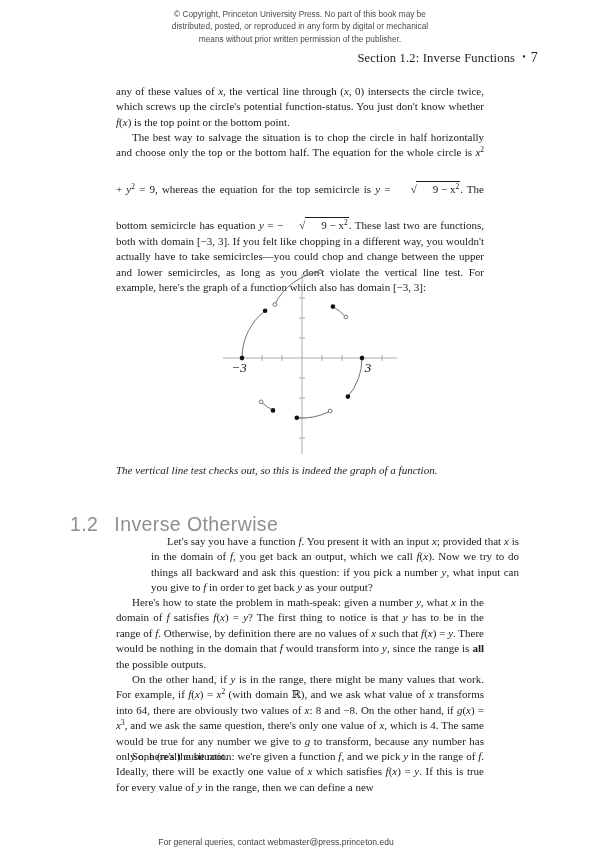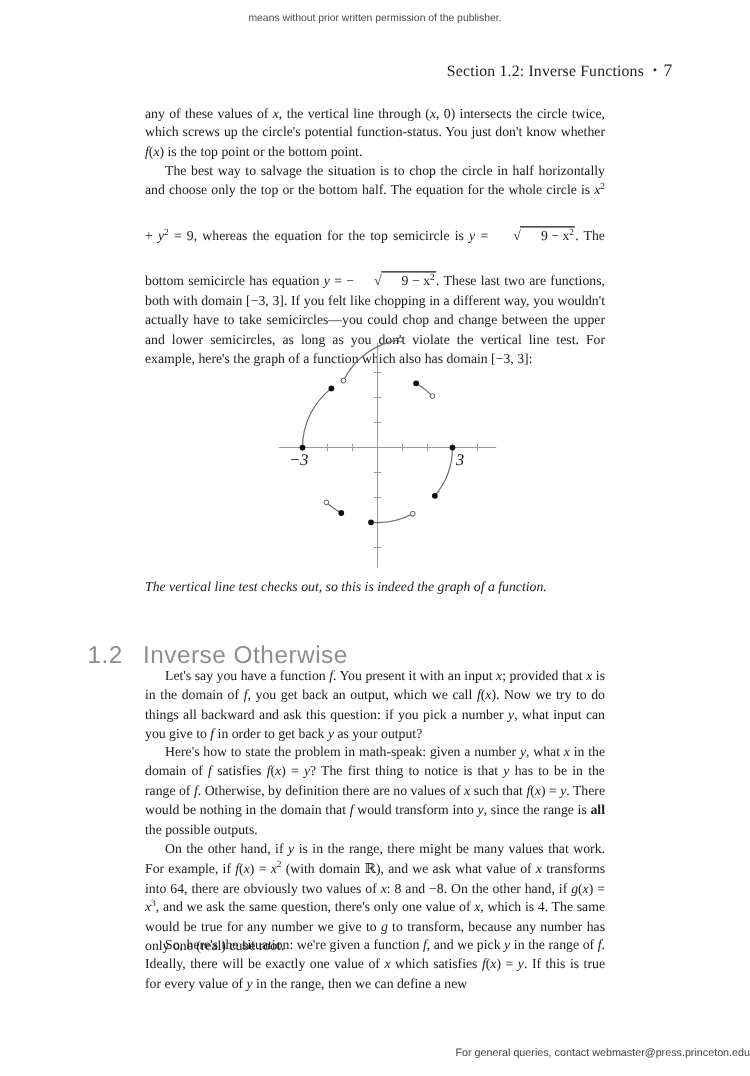--- a/index.html
+++ b/index.html
@@ -105,31 +105,33 @@
     top: 268px;
     width: 190px;
     height: 192px;
   }
 
   
   #page-footer {
     position: absolute;
     left: 0;
     bottom: 14px;
-    width: 600px;
-    text-align: right;
+    width: 552px;
+    text-align: center;
     font-family: "Liberation Sans", "DejaVu Sans", sans-serif;
     font-size: 8.6px;
     color: #3f3f3f;
   }
 </style>
 </head>
 <body>
 
 <div id="copyright-notice">
+  <div>© Copyright, Princeton University Press. No part of this book may be</div>
+  <div>distributed, posted, or reproduced in any form by digital or mechanical</div>
   <div>means without prior written permission of the publisher.</div>
 </div>
 
 <div id="running-head">
   <span>Section 1.2: Inverse Functions</span><span class="rh-sep">•</span><span class="rh-page">7</span>
 </div>
 
 <div class="column" style="top:84px;">
   <p class="body"><span>any of these values of </span><span class="mi">x</span><span>, the vertical line through (</span><span class="mi">x</span><span>, 0) intersects the circle twice, which screws up the circle's potential function-status. You just don't know whether </span><span class="mi">f</span><span>(</span><span class="mi">x</span><span>) is the top point or the bottom point.</span></p>
 </div>
@@ -197,21 +199,21 @@
 </div>
 
 <div class="column" style="top:463px;font-style:italic;">
   <p class="body" style="text-align:left;"><span>The vertical line test checks out, so this is indeed the graph of a function.</span></p>
 </div>
 
 <h2 id="section-heading">
   <span class="sec-num">1.2</span><span>Inverse Otherwise</span>
 </h2>
 
-<div class="column" style="top:534px;">
+<div class="column" style="top:534px;margin-left:35px;">
   <p class="body indent"><span>Let's say you have a function </span><span class="mi">f</span><span>. You present it with an input </span><span class="mi">x</span><span>; provided that </span><span class="mi">x</span><span> is in the domain of </span><span class="mi">f</span><span>, you get back an output, which we call </span><span class="mi">f</span><span>(</span><span class="mi">x</span><span>). Now we try to do things all backward and ask this question: if you pick a number </span><span class="mi">y</span><span>, what input can you give to </span><span class="mi">f</span><span> in order to get back </span><span class="mi">y</span><span> as your output?</span></p>
 </div>
 
 <div class="column" style="top:595px;">
   <p class="body indent"><span>Here's how to state the problem in math-speak: given a number </span><span class="mi">y</span><span>, what </span><span class="mi">x</span><span> in the domain of </span><span class="mi">f</span><span> satisfies </span><span class="mi">f</span><span>(</span><span class="mi">x</span><span>) = </span><span class="mi">y</span><span>? The first thing to notice is that </span><span class="mi">y</span><span> has to be in the range of </span><span class="mi">f</span><span>. Otherwise, by definition there are no values of </span><span class="mi">x</span><span> such that </span><span class="mi">f</span><span>(</span><span class="mi">x</span><span>) = </span><span class="mi">y</span><span>. There would be nothing in the domain that </span><span class="mi">f</span><span> would transform into </span><span class="mi">y</span><span>, since the range is </span><span class="bold">all</span><span> the possible outputs.</span></p>
 </div>
 
 <div class="column" style="top:672px;">
   <p class="body indent"><span>On the other hand, if </span><span class="mi">y</span><span> is in the range, there might be many values that work. For example, if </span><span class="mi">f</span><span>(</span><span class="mi">x</span><span>) = </span><span class="mi">x</span><sup class="exp">2</sup><span> (with domain </span><span class="bb">ℝ</span><span>), and we ask what value of </span><span class="mi">x</span><span> transforms into 64, there are obviously two values of </span><span class="mi">x</span><span>: 8 and −8. On the other hand, if </span><span class="mi">g</span><span>(</span><span class="mi">x</span><span>) = </span><span class="mi">x</span><sup class="exp">3</sup><span>, and we ask the same question, there's only one value of </span><span class="mi">x</span><span>, which is 4. The same would be true for any number we give to </span><span class="mi">g</span><span> to transform, because any number has only one (real) cube root.</span></p>
 </div>

